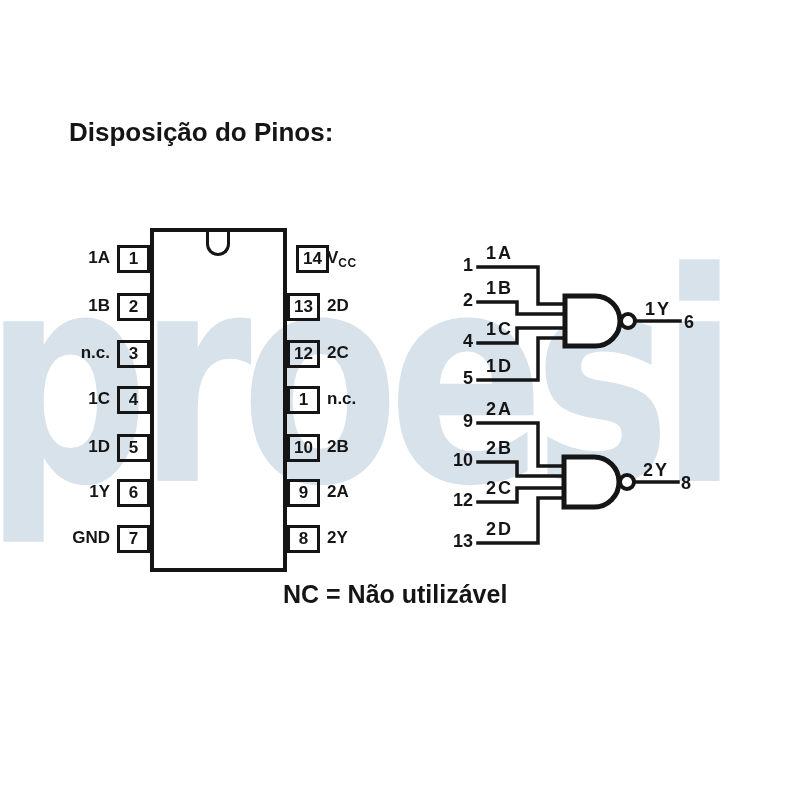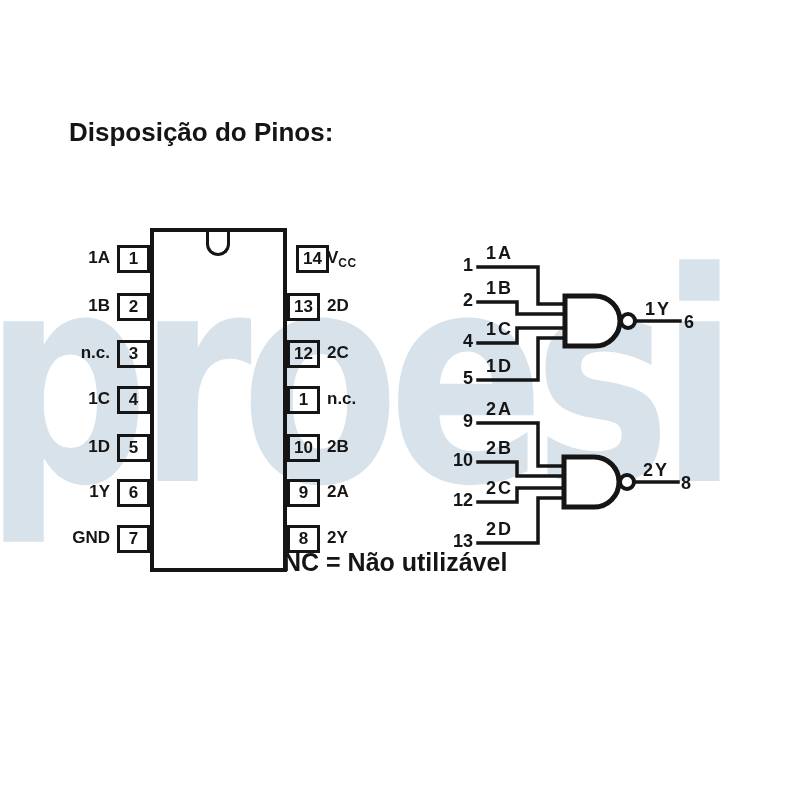--- a/index.html
+++ b/index.html
@@ -50,21 +50,21 @@
     position:absolute; width:30px; text-align:right; left:443px;
     font-size:18px; font-weight:bold; color:#151515; z-index:2;
   }
   .sig-label {
     position:absolute; left:486px; font-size:18px; font-weight:bold;
     color:#151515; letter-spacing:2px; z-index:2; white-space:nowrap;
   }
   .out-label { position:absolute; font-size:18px; font-weight:bold; color:#151515; letter-spacing:2px; z-index:2; }
   .out-pin   { position:absolute; font-size:18px; font-weight:bold; color:#151515; z-index:2; }
 
-  .note { position:absolute; left:283px; top:548px; font-size:25px; font-weight:bold; color:#151515; z-index:2; white-space:nowrap; }
+  .note { position:absolute; left:283px; top:580px; font-size:25px; font-weight:bold; color:#151515; z-index:2; white-space:nowrap; }
 </style>
 </head>
 <body>
 
 <div class="page">
 
   <div class="watermark">proesi</div>
 
   <div class="abs ink title" style="left:69px; top:117px;">Disposição do Pinos:</div>
 

